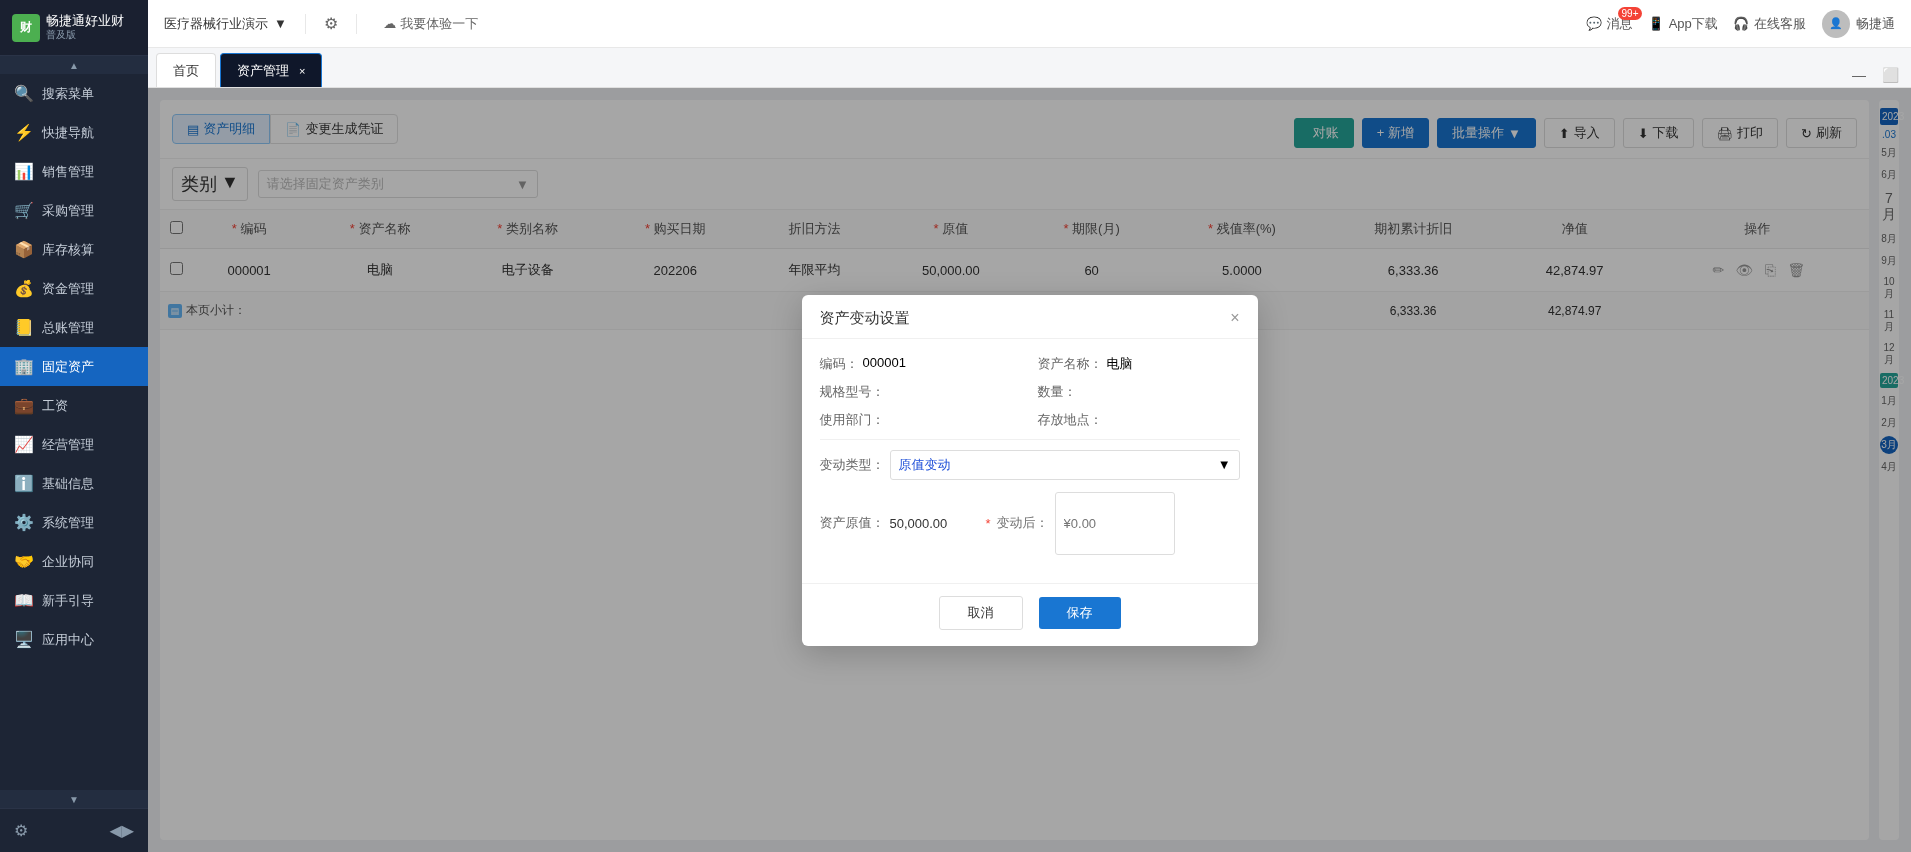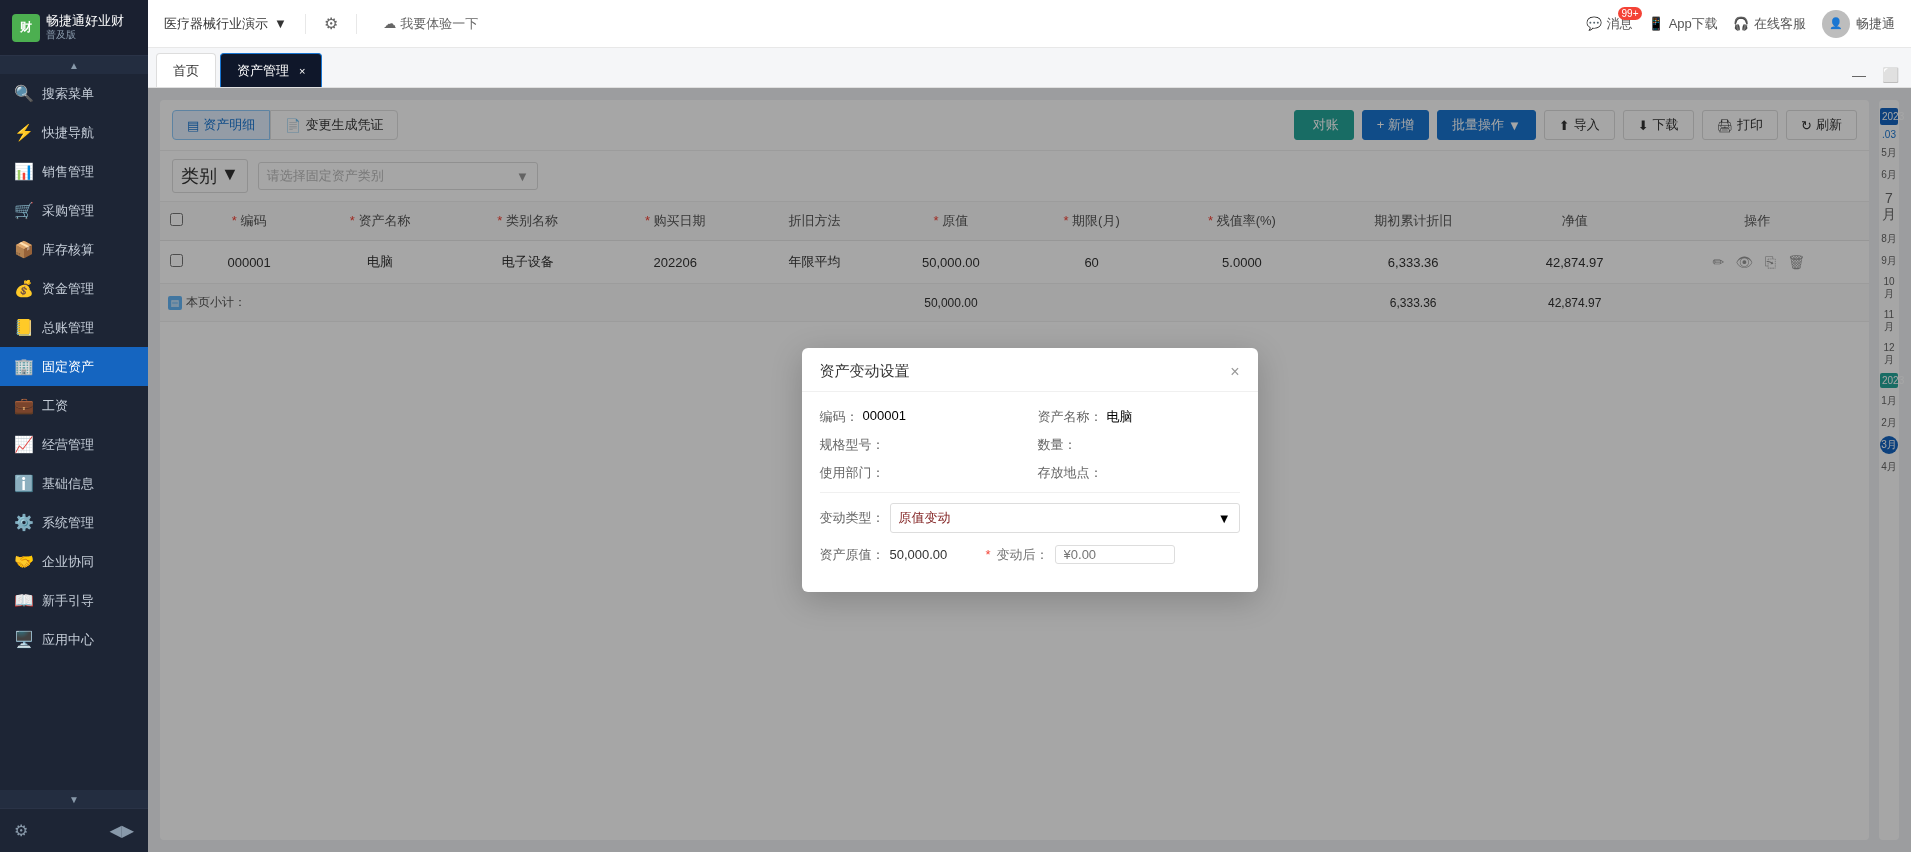--- a/index.html
+++ b/index.html
@@ -158,21 +158,21 @@
     }
     .toolbar-tabs { display: flex; gap: 0; }
     .toolbar-tab {
       padding: 5px 14px; font-size: 13px; cursor: pointer;
       border: 1px solid #e0e0e0; color: #333;
       display: flex; align-items: center; gap: 4px;
     }
     .toolbar-tab:first-child { border-radius: 4px 0 0 4px; }
     .toolbar-tab:last-child { border-radius: 0 4px 4px 0; }
     .toolbar-tab.active { background: #e3f0ff; color: #1976d2; border-color: #90caf9; }
-    .toolbar-right { margin-left: auto; display: flex; align-items: center; gap: 8px; }
+    .toolbar-right { margin-left: auto; display: flex; align-items: center; gap: 8px; margin-top: 8px; }
     .btn { padding: 5px 14px; border-radius: 3px; font-size: 13px; cursor: pointer; border: 1px solid #ddd; background: #fff; color: #333; display: flex; align-items: center; gap: 4px; }
     .btn-primary { background: #1976d2; color: #fff; border-color: #1976d2; }
     .btn-accent { background: #26a69a; color: #fff; border-color: #26a69a; }
     .btn-dropdown { background: #1976d2; color: #fff; border-color: #1976d2; }
 
     
     .filter-bar {
       display: flex; align-items: center; padding: 8px 12px; gap: 10px; border-bottom: 1px solid #f0f0f0;
     }
     .filter-select {
@@ -248,29 +248,29 @@
       font-size: 15px; font-weight: 500; color: #333;
     }
     .dialog-close { cursor: pointer; color: #999; font-size: 16px; }
     .dialog-body { padding: 16px 18px; }
     .dialog-divider { border: none; border-top: 1px solid #f0f0f0; margin: 10px 0; }
     .dialog-form-row {
       display: flex; align-items: center; margin-bottom: 12px; font-size: 13px;
     }
     .dialog-form-label { color: #666; min-width: 70px; }
     .dialog-input {
-      flex: 1; padding: 1px 8px; border: 1px solid #ddd; border-radius: 3px;
+      flex: 1; padding: 23px 8px; border: 1px solid #ddd; border-radius: 3px;
       font-size: 13px; color: #333; background: #fff;
     }
     .dialog-select-wrapper {
       flex: 1; display: flex; align-items: center;
       border: 1px solid #ddd; border-radius: 3px; padding: 5px 8px;
       background: #fff; cursor: pointer; gap: 4px;
     }
-    .dialog-select-text { flex: 1; font-size: 13px; color: #7f1d1d; }
+    .dialog-select-text { flex: 1; font-size: 13px; color: #1d4ed8; }
     .dialog-footer {
       padding: 12px 18px 16px;
       display: flex; align-items: center; justify-content: center; gap: 16px;
       border-top: 1px solid #f0f0f0;
     }
     .btn-cancel { padding: 7px 28px; border: 1px solid #ddd; border-radius: 3px; background: #fff; color: #333; font-size: 13px; cursor: pointer; }
     .btn-save { padding: 7px 28px; border: none; border-radius: 3px; background: #1976d2; color: #fff; font-size: 13px; cursor: pointer; }
 
     .checkbox-cell { width: 32px; text-align: center; }
     input[type=checkbox] { cursor: pointer; }
@@ -595,17 +595,21 @@
           </div>
 
           <div class="dialog-form-row">
             <span class="dialog-form-label">资产原值：</span>
             <span style="font-size:13px; color:#333; min-width:90px;">50,000.00</span>
             <span style="color:#f44336; margin: 0 6px;">*</span>
             <span style="color:#737373; font-size:13px; margin-right:6px;">变动后：</span>
             <input class="dialog-input" style="max-width: 120px;" placeholder="¥0.00">
           </div>
         </div>
+        <div class="dialog-footer">
+          <button class="btn-cancel">取消</button>
+          <button class="btn-save">保存</button>
+        </div>
       </div>
     </div>
 
   </div>
 </div>
 
 </body></html>

